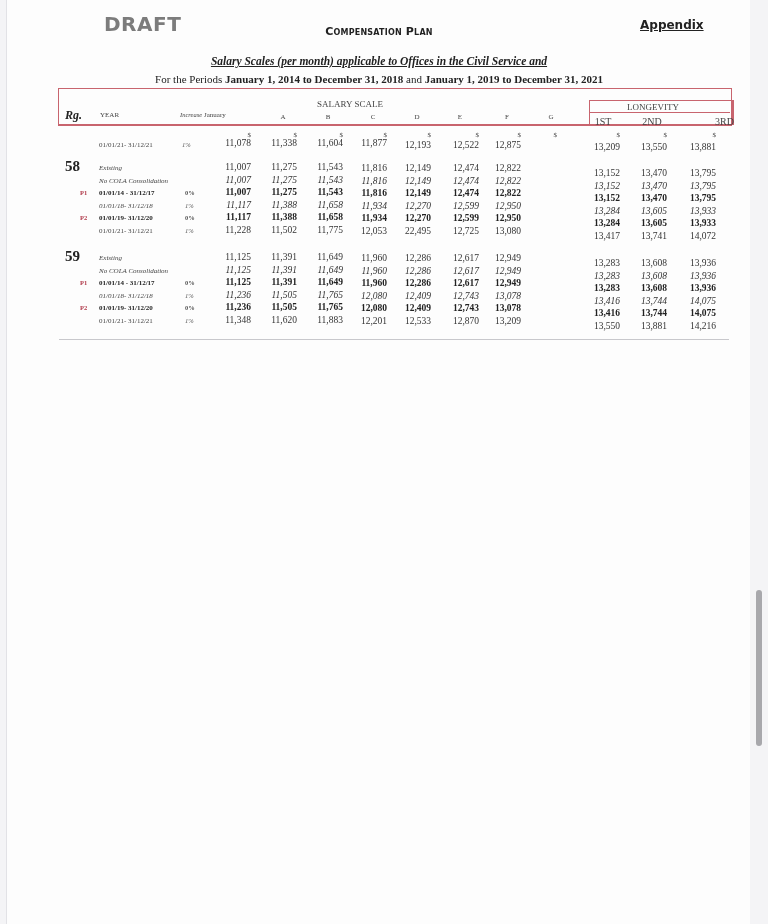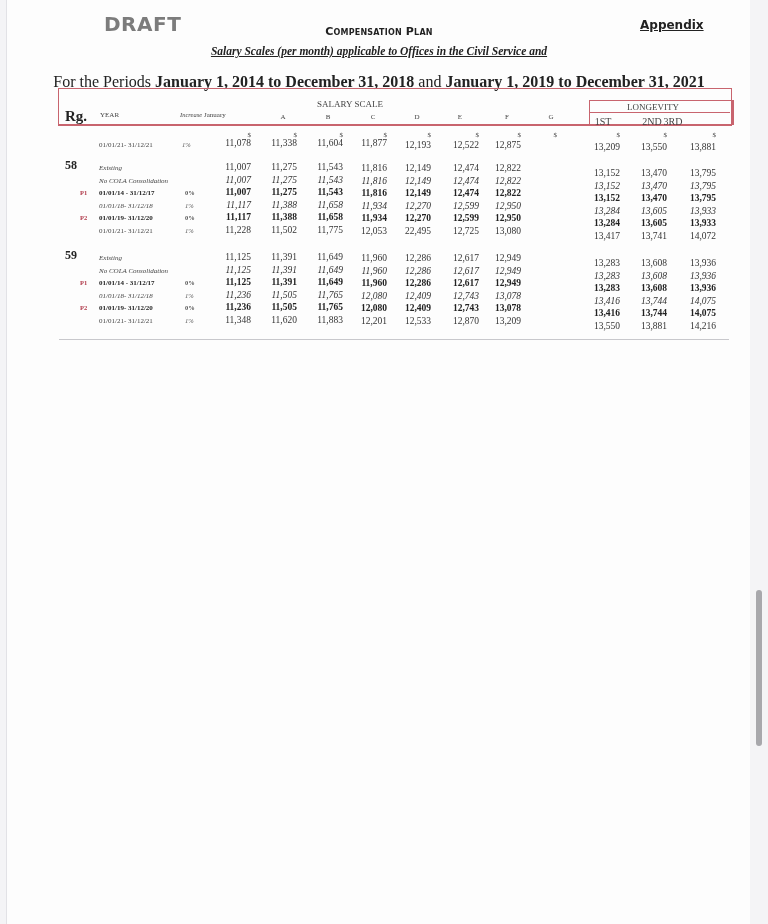--- a/index.html
+++ b/index.html
@@ -29,25 +29,25 @@
   .plan-title {
     position: absolute; left: 0; width: 744px; top: 25px; text-align: center;
     font-family: "DejaVu Sans", sans-serif; font-weight: bold;
     font-size: 11px; font-variant: small-caps; color: #222; letter-spacing: 0.2px;
   }
   .subtitle {
     position: absolute; left: 0; width: 744px; text-align: center;
     font-style: italic; font-weight: bold; font-size: 11.5px;
     text-decoration: underline; color: #222;
   }
-  .sub1 { top: 45px; }
+  .sub1 { top: 55px; }
   .sub2 { top: 59px; }
   .periods {
     position: absolute; left: 0; width: 744px; top: 73px; text-align: center;
-    font-size: 16px; color: #222;
+    font-size: 11px; color: #222;
   }
   .periods b { font-weight: bold; }
 
   
   .hdr-box {
     position: absolute; left: 51px; top: 88px; width: 672px; height: 35px;
     border: 1px solid #c8646e; border-bottom: 2px solid #c8646e;
   }
   .hdr-rightbar {
     position: absolute; left: 724px; top: 100px; width: 3px; height: 25px;
@@ -55,34 +55,34 @@
   }
   .long-box {
     position: absolute; left: 582px; top: 100px; width: 141px; height: 23px;
     border-left: 1px solid #c8646e; border-top: 1px solid #c8646e;
   }
   .long-mid {
     position: absolute; left: 582px; top: 112px; width: 141px; height: 0;
     border-top: 1px solid #c8646e;
   }
   .h { position: absolute; font-size: 8px; color: #444; text-transform: uppercase; }
-  .h-rg { left: 58px; top: 108px; font-size: 15px; font-weight: bold; color: #222; text-transform: none; }
+  .h-rg { left: 58px; top: 108px; font-size: 12px; font-weight: bold; color: #222; text-transform: none; font-style: italic; }
   .h-year { left: 93px; top: 111px; font-size: 7px; }
   .h-inc { left: 173px; top: 111px; font-size: 6.5px; font-style: italic; text-transform: none; }
   .h-min { left: 197px; top: 111px; font-size: 7px; text-transform: none; }
   .h-ss { left: 310px; top: 99px; font-size: 9px; }
   .h-col { font-size: 7px; top: 113px; width: 40px; text-align: center; }
   .h-long { left: 620px; top: 102px; font-size: 9px; }
   .h-lcol { font-size: 10px; top: 116px; width: 40px; text-align: center; }
 
   .cell {
     position: absolute; font-size: 9.5px; width: 46px; text-align: right; color: #333;
   }
   .dollar { position: absolute; font-size: 7px; width: 46px; text-align: right; color: #444; }
-  .rg-num { position: absolute; font-size: 12px; font-weight: bold; color: #222; }
+  .rg-num { position: absolute; font-size: 15px; font-weight: bold; color: #222; }
   .lbl { position: absolute; font-size: 7px; color: #444; }
   .lbl.it { font-style: italic; }
   .lbl.b { font-weight: bold; color: #222; }
   .pct { position: absolute; font-size: 6.5px; color: #555; }
   .pct.it { font-style: italic; }
   .pct.b { font-weight: bold; }
   .tag { position: absolute; font-size: 6.5px; color: #b03a4a; font-weight: bold; }
   .row-it .cell { font-style: italic; }
   .row-b .cell { font-weight: bold; color: #222; }
   .bottom-rule {
@@ -126,21 +126,21 @@
   <div class="h h-col" style="left:256px;">A</div>
   <div class="h h-col" style="left:301px;">B</div>
   <div class="h h-col" style="left:346px;">C</div>
   <div class="h h-col" style="left:390px;">D</div>
   <div class="h h-col" style="left:433px;">E</div>
   <div class="h h-col" style="left:480px;">F</div>
   <div class="h h-col" style="left:524px;">G</div>
   <div class="h h-long">LONGEVITY</div>
   <div class="h h-lcol" style="left:576px;">1ST</div>
   <div class="h h-lcol" style="left:625px;">2ND</div>
-  <div class="h h-lcol" style="left:646px;">3RD</div>
+  <div class="h h-lcol" style="left:687px;text-align:right;">3RD</div>
 
   <div id="table-body">
       <div class="dollar" style="left: 198px; top: 131px;">$</div>
       <div class="dollar" style="left: 244px; top: 131px;">$</div>
       <div class="dollar" style="left: 290px; top: 131px;">$</div>
       <div class="dollar" style="left: 334px; top: 131px;">$</div>
       <div class="dollar" style="left: 378px; top: 131px;">$</div>
       <div class="dollar" style="left: 426px; top: 131px;">$</div>
       <div class="dollar" style="left: 468px; top: 131px;">$</div>
       <div class="dollar" style="left: 504px; top: 131px;">$</div>

